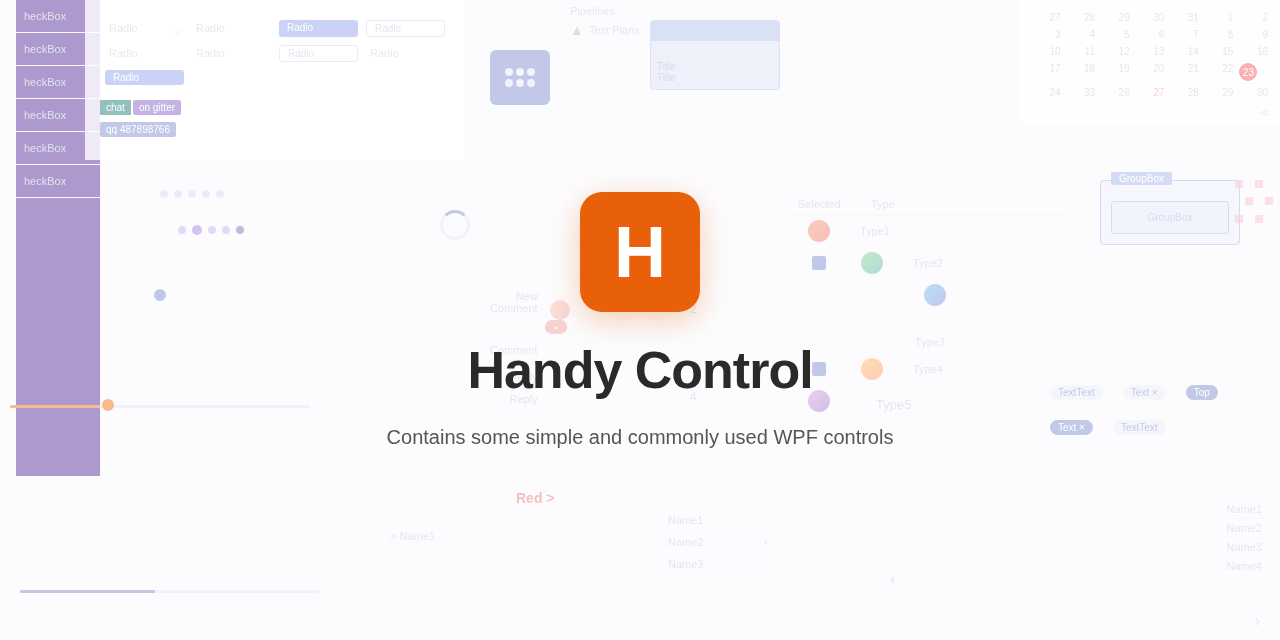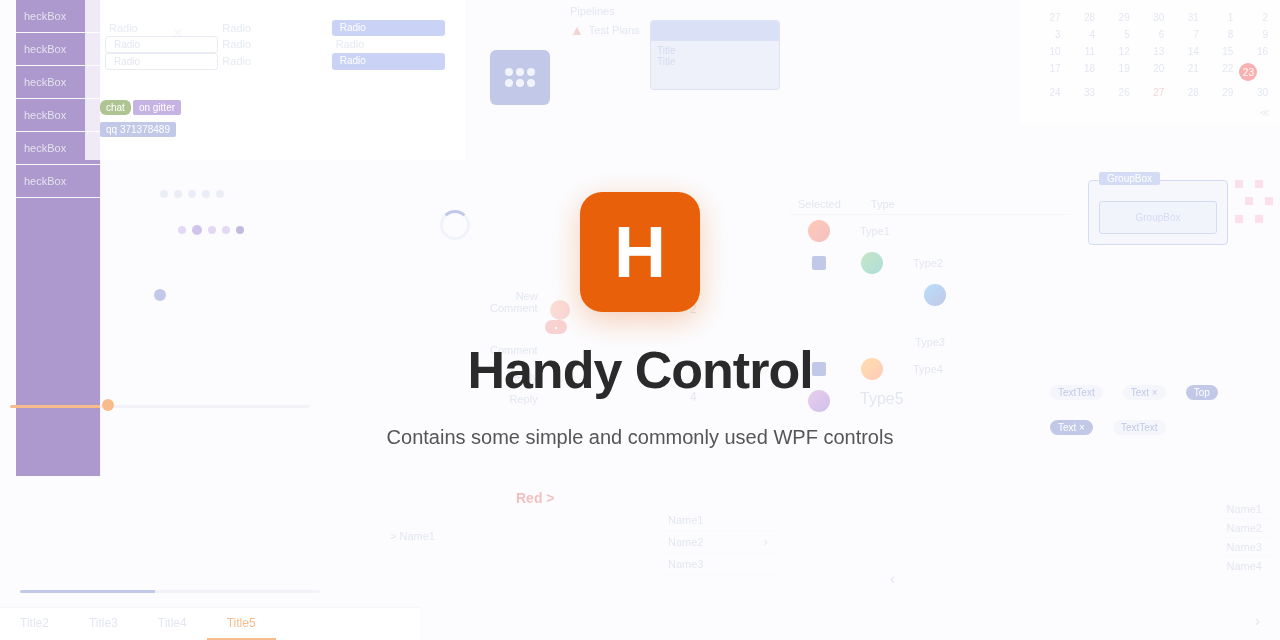--- a/index.html
+++ b/index.html
@@ -80,25 +80,25 @@
     }
 
     
     .chat-badges {
       position: absolute;
       left: 100px;
       top: 100px;
     }
 
     .badge-chat {
-      background: #4d7c0f;
+      background: #0f766e;
       color: white;
       font-size: 10px;
       padding: 2px 6px;
-      border-radius: 6px;
+      border-radius: 0;
       display: inline-block;
     }
 
     .badge-gitter {
       background: #7e57c2;
       color: white;
       font-size: 10px;
       padding: 2px 6px;
       border-radius: 2px;
       display: inline-block;
@@ -165,21 +165,21 @@
       width: 18px;
       height: 18px;
       display: flex;
       align-items: center;
       justify-content: center;
     }
 
     
     .groupbox-area {
       position: absolute;
-      right: 52px;
+      right: 40px;
       top: 180px;
     }
 
     .groupbox-outer {
       border: 1px solid #a0b0e8;
       border-radius: 4px;
       width: 140px;
       padding: 15px 10px 10px;
       position: relative;
       background: rgba(180, 196, 240, 0.2);
@@ -424,40 +424,40 @@
     <div class="checkbox-item">heckBox</div>
     <div class="checkbox-item">heckBox</div>
     <div class="checkbox-item">heckBox</div>
     <div class="checkbox-item">heckBox</div>
     <div class="checkbox-item">heckBox</div>
   </div>
 
   <div class="close-btn" style="position:absolute;left:172px;top:25px;">✕</div>
 
   <div style="position:absolute;left:85px;top:0;width:380px;height:160px;background:rgba(255,255,255,0.8);">
-    <div style="display:grid;grid-template-columns:repeat(3,1fr);padding:15px 20px;margin-top:5px;">
+    <div style="display:grid;grid-template-columns:repeat(4,1fr);gap:8px;padding:15px 20px;margin-top:5px;">
       <span class="radio-label">Radio</span>
       <span class="radio-label">Radio</span>
       <span class="radio-btn-active">Radio</span>
       <span class="radio-btn-outline">Radio</span>
       <span class="radio-label">Radio</span>
       <span class="radio-label">Radio</span>
       <span class="radio-btn-outline">Radio</span>
       <span class="radio-label">Radio</span>
       <span class="radio-btn-active">Radio</span>
     </div>
   </div>
 
   <div class="chat-badges">
     <div style="display:flex;gap:2px;margin-bottom:4px;">
       <span class="badge-chat">chat</span>
       <span class="badge-gitter">on gitter</span>
     </div>
     <div>
-      <span class="badge-qq">qq  371378489</span>
+      <span class="badge-qq">qq  487898766</span>
     </div>
   </div>
 
   <div class="dots-row" style="left:160px;top:190px;">
     <div class="dot"></div>
     <div class="dot"></div>
     <div class="dot"></div>
     <div class="dot"></div>
     <div class="dot"></div>
   </div>
@@ -496,21 +496,21 @@
   <div style="position:absolute;left:570px;top:5px;color:#c0c8dc;font-size:11px;">
     <div>Pipelines</div>
     <div style="display:flex;align-items:center;gap:5px;margin-top:5px;">
       <span style="color:#e8a0a0;font-size:14px;">▲</span>
       <span>Test Plans</span>
     </div>
   </div>
 
   <div style="position:absolute;left:650px;top:20px;width:130px;height:70px;background:rgba(130,150,220,0.25);border-radius:4px;border:1px solid rgba(130,150,220,0.4);">
     <div style="background:rgba(130,150,220,0.5);height:20px;border-radius:3px 3px 0 0;margin:0;"></div>
-    <div style="padding:4px 6px;">
+    <div style="padding:20px 6px;">
       <div style="color:#a0b0e0;font-size:10px;">Title</div>
       <div style="color:#a0b0e0;font-size:10px;">Title</div>
     </div>
   </div>
 
   <div style="position:absolute;right:0;top:0;width:260px;background:rgba(255,255,255,0.7);padding:5px;">
     <div class="calendar-grid">
       <div class="cal-cell">27</div>
       <div class="cal-cell">28</div>
       <div class="cal-cell">29</div>
@@ -568,21 +568,21 @@
     </div>
     <div style="display:flex;gap:30px;padding:5px 8px;color:#c0c8dc;font-size:11px;align-items:center;flex-direction:column;">
       <div style="width:22px;height:22px;border-radius:50%;background:linear-gradient(135deg,#64b5f6,#7986cb);margin-left:10px;"></div>
       <span>Type3</span>
     </div>
     <div style="display:flex;gap:30px;padding:5px 8px;color:#c0c8dc;font-size:11px;align-items:center;">
       <div style="width:14px;height:14px;background:#7986cb;margin-left:14px;border-radius:2px;"></div>
       <div style="width:22px;height:22px;border-radius:50%;background:linear-gradient(135deg,#ffb74d,#ff8a65);margin-left:5px;"></div>
       <span>Type4</span>
     </div>
-    <div style="display:flex;gap:30px;padding:5px 8px;color:#c0c8dc;font-size:16px;align-items:flex-start;">
+    <div style="display:flex;gap:46px;padding:5px 8px;color:#c0c8dc;font-size:13px;align-items:flex-end;">
       <div style="width:22px;height:22px;border-radius:50%;background:linear-gradient(135deg,#ce93d8,#9575cd);margin-left:10px;"></div>
       <span>Type5</span>
     </div>
   </div>
 
   <div class="groupbox-area">
     <div class="groupbox-outer">
       <div class="groupbox-title">GroupBox</div>
       <div class="groupbox-inner">GroupBox</div>
     </div>
@@ -646,26 +646,20 @@
     <div style="padding:3px 8px;border-bottom:1px solid #f0f2f8;">Name3</div>
     <div style="padding:3px 8px;">Name4</div>
   </div>
 
   <div class="tree-area">
     <span>&gt; Name1</span>
   </div>
 
   <div class="red-arrow">Red &gt;</div>
 
-  <div class="nav-tabs">
-    <div class="nav-tab">Title2</div>
-    <div class="nav-tab">Title3</div>
-    <div class="nav-tab">Title4</div>
-    <div class="nav-tab nav-tab-active">Title5</div>
-  </div>
 
   <div style="position:absolute;right:20px;bottom:10px;color:#c0c8dc;font-size:16px;">›</div>
 
 </div>
 
 <div class="hero-overlay">
   <div class="logo-icon">
     <span class="logo-h">H</span>
   </div>
   <h1 class="hero-title">Handy Control</h1>

